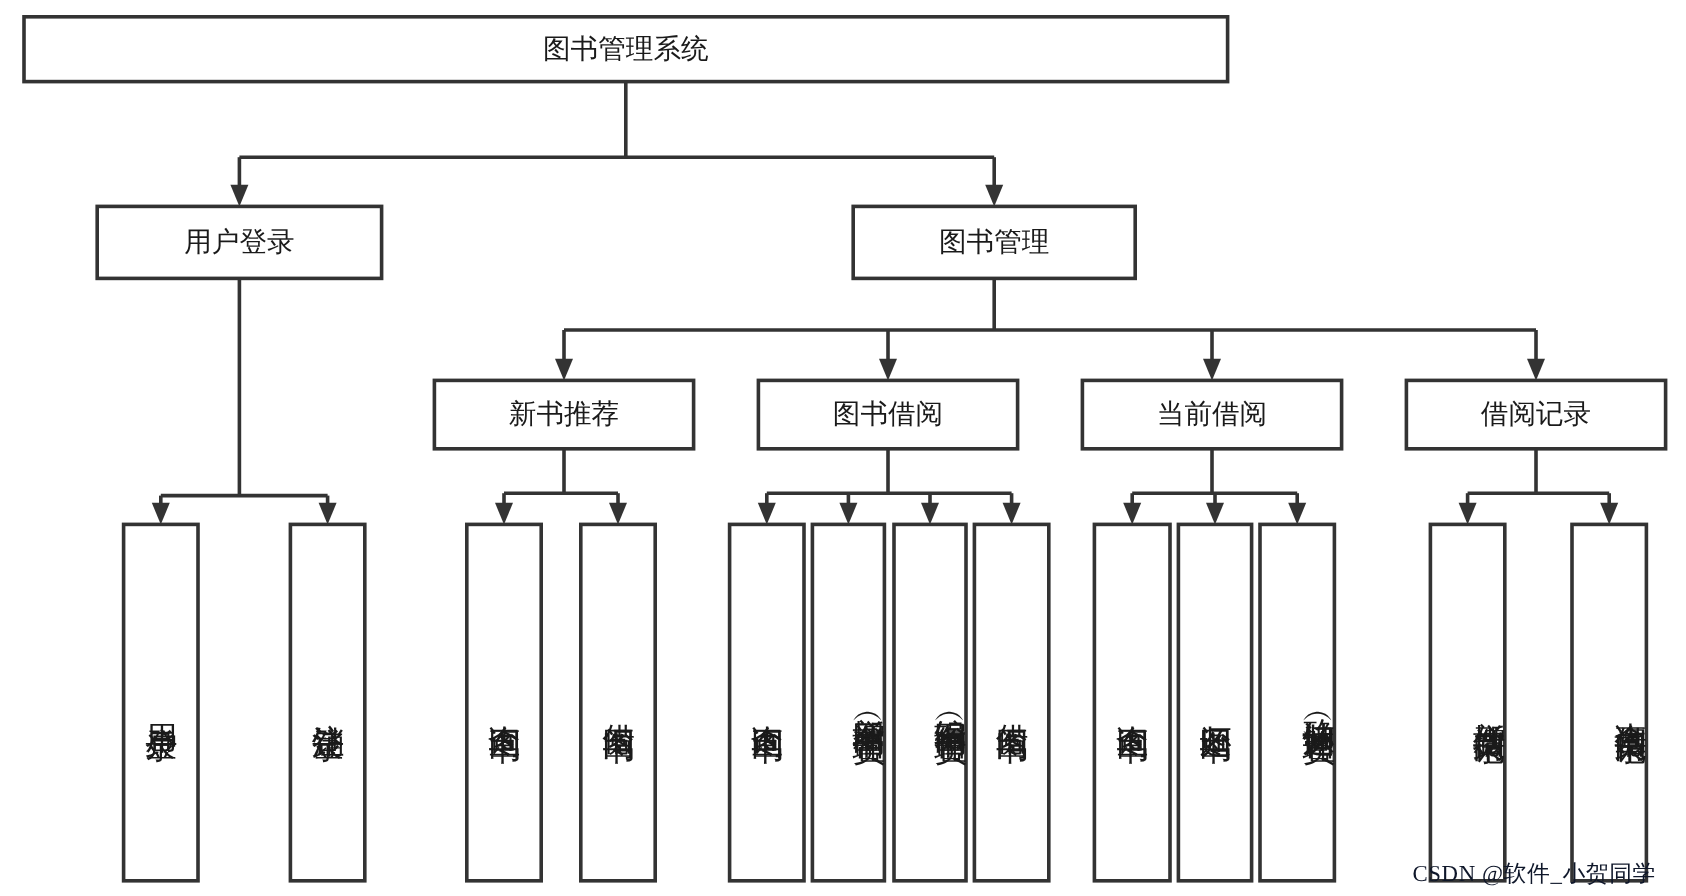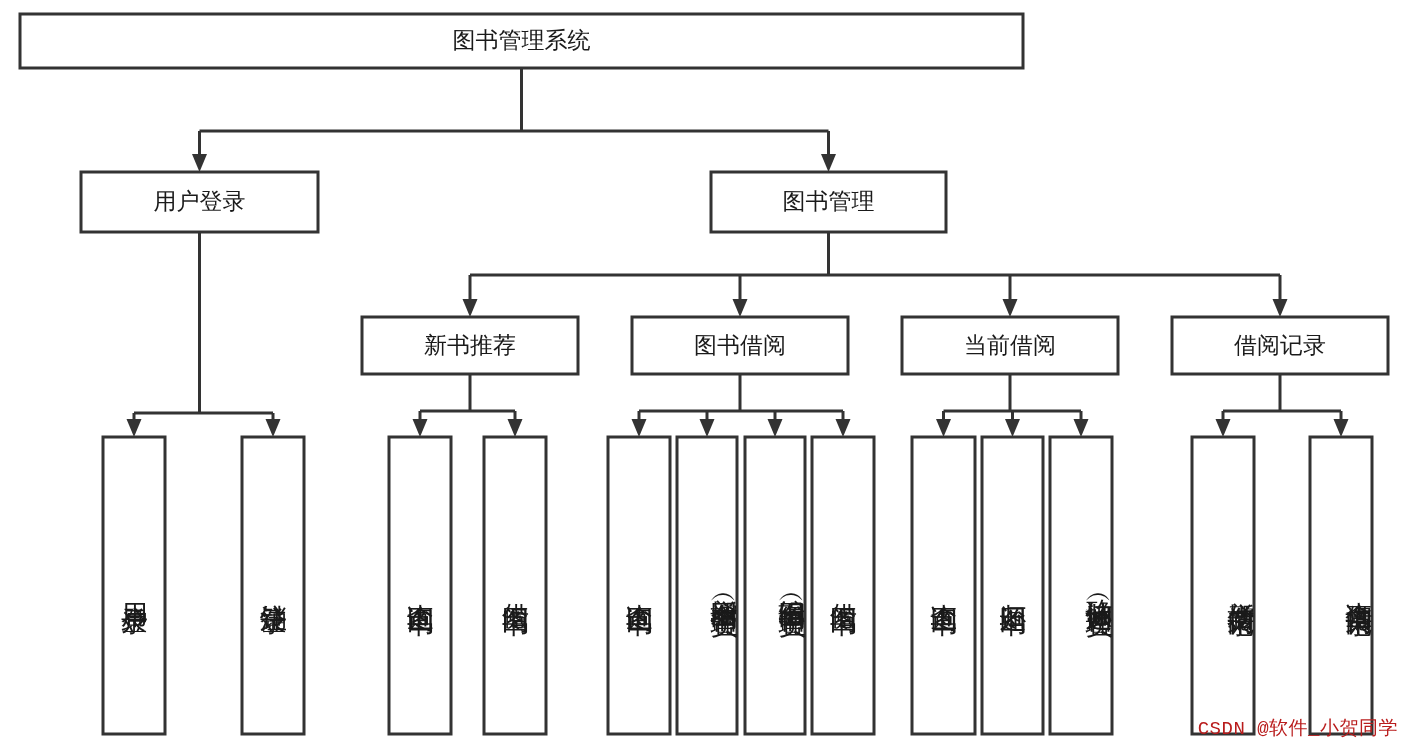--- a/index.html
+++ b/index.html
@@ -56,25 +56,25 @@
     font-size: 27px;
     line-height: 1.0;
     color: #1a1a1a;
     letter-spacing: 2px;
     white-space: nowrap;
     text-align: center;
     pointer-events: none;
   }
   .watermark {
     position: absolute;
-    right: 7px;
+    right: 25px;
     bottom: 6px;
-    font-family: Liberation Mono, monospace;
+    font-family: Liberation Serif, serif;
     font-size: 19px;
-    color: #b91c1c;
+    color: #0f172a;
     letter-spacing: 0.5px;
     white-space: nowrap;
   }
 </style>
 </head>
 <body>
 
 <div id="diagram-root">
 
   <svg class="canvas" viewBox="0 0 1405 747">

